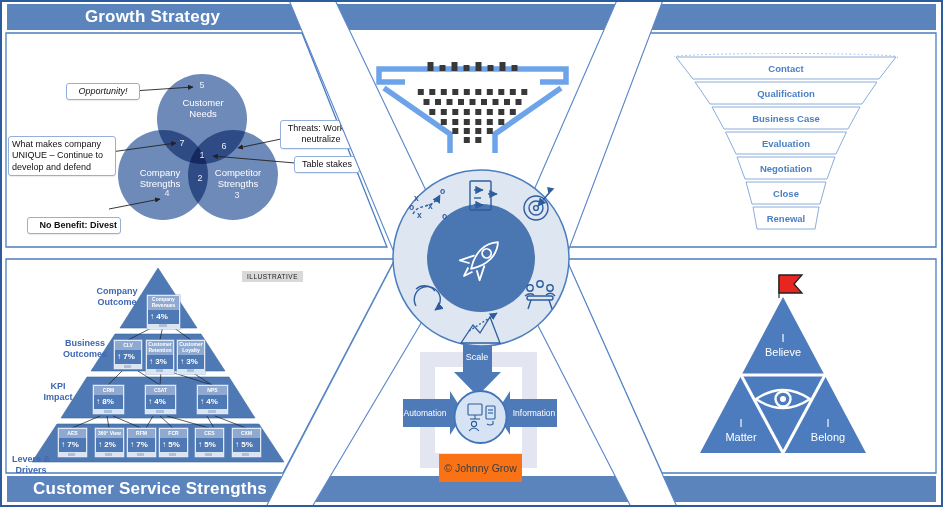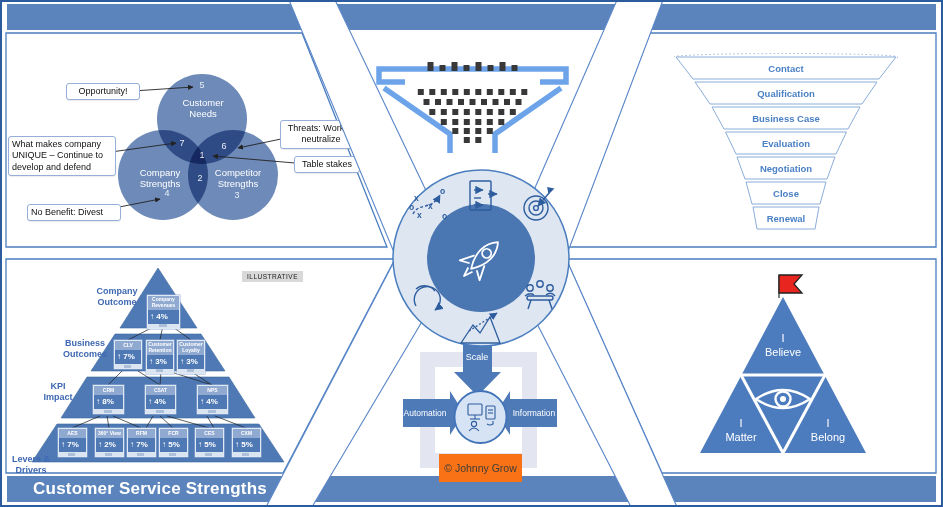--- a/index.html
+++ b/index.html
@@ -42,20 +42,21 @@
 
   <svg class="layer" width="943" height="507" viewBox="0 0 943 507">
     <polygon points="6,33 302,33 387,247 6,247" fill="#fff" stroke="#4a7ebf" stroke-width="1.3"></polygon>
     <polygon points="650,33 936,33 936,247 569,247" fill="#fff" stroke="#4a7ebf" stroke-width="1.3"></polygon>
     <polygon points="6,259 395,259 283,473 6,473" fill="#fff" stroke="#4a7ebf" stroke-width="1.3"></polygon>
     <polygon points="566,259 936,259 936,473 662,473" fill="#fff" stroke="#4a7ebf" stroke-width="1.3"></polygon>
   </svg>
 
   <div class="hbar" style="top:4px"></div>
   <div class="hbar" style="top:476px"></div>
+  <div class="htitle" style="left:10px;top:4px;width:285px">Growth Strategy</div>
   <div class="htitle" style="left:10px;top:476px;width:280px">Customer Service Strengths</div>
 
   <div class="vcirc" style="left:157px;top:74px"></div>
   <div class="vcirc" style="left:118px;top:130px"></div>
   <div class="vcirc" style="left:188px;top:130px"></div>
   <div class="vlabel" style="left:173px;top:97px;width:60px">Customer
 Needs</div>
   <div class="vlabel" style="left:130px;top:167px;width:60px">Company
 Strengths</div>
   <div class="vlabel" style="left:206px;top:167px;width:64px">Competitor
@@ -222,25 +223,25 @@
   <div id="vennNums">
       <div class="vnum" style="left: 195px; top: 80px;">5</div>
       <div class="vnum" style="left: 175px; top: 138px;">7</div>
       <div class="vnum" style="left: 217px; top: 141px;">6</div>
       <div class="vnum" style="left: 195px; top: 150px;">1</div>
       <div class="vnum" style="left: 193px; top: 173px;">2</div>
       <div class="vnum" style="left: 160px; top: 188px;">4</div>
       <div class="vnum" style="left: 230px; top: 190px;">3</div>
     </div>
   <div id="callouts">
-      <div class="callout" style="left: 66px; top: 83px; width: 66px; text-align: center;">Opportunity!</div>
+      <div class="callout" style="left: 66px; top: 83px; width: 66px; text-align: center; font-style: italic;">Opportunity!</div>
       <div class="callout" style="left: 8px; top: 136px; width: 100px; text-align: left;">What makes company UNIQUE – Continue to develop and defend</div>
       <div class="callout" style="left: 280px; top: 120px; width: 74px; text-align: center;">Threats: Work to neutralize</div>
       <div class="callout" style="left: 294px; top: 156px; width: 58px; text-align: center;">Table stakes</div>
-      <div class="callout" style="left: 27px; top: 204px; width: 86px; text-align: left;">No Benefit: Divest</div>
+      <div class="callout" style="left: 27px; top: 217px; width: 86px; text-align: right; font-weight: bold;">No Benefit: Divest</div>
     </div>
 
   <div class="plabel" style="left:88px;top:286px;width:58px">Company
 Outcome</div>
   <div class="plabel" style="left:56px;top:338px;width:58px">Business
 Outcomes</div>
   <div class="plabel" style="left:36px;top:381px;width:44px">KPI
 Impact</div>
   <div class="plabel" style="left:4px;top:454px;width:54px">Levers &amp;
 Drivers</div>

